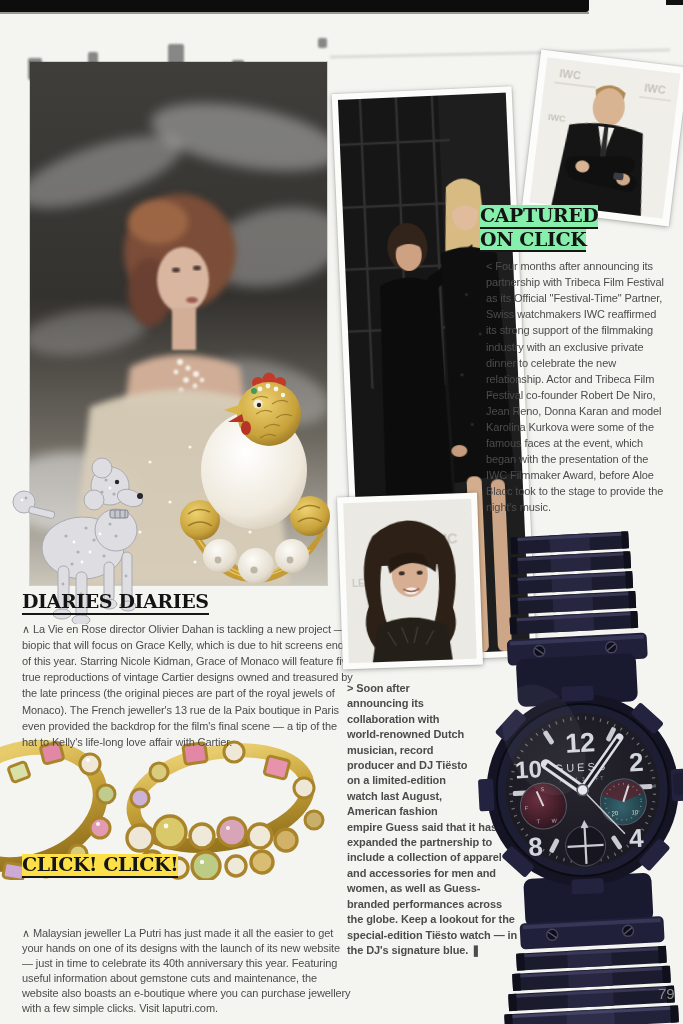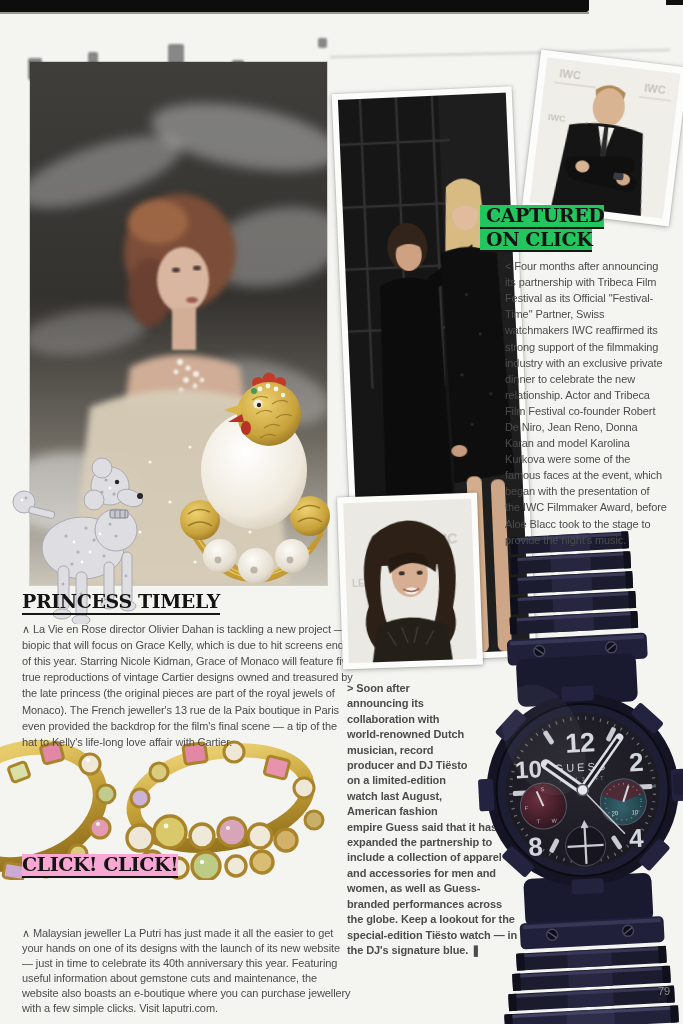--- a/index.html
+++ b/index.html
@@ -35,30 +35,30 @@
   .art{position:absolute;}
   .art h2{
     margin:0;font-family:"DejaVu Serif","Liberation Serif",serif;
     font-weight:700;font-size:19px;line-height:1.08;letter-spacing:-.4px;color:#141414;
   }
   .art h2 .hl{display:inline-block;border-bottom:2.5px solid #161616;padding-bottom:1px;}
   .art p{margin:6px 0 0 0;font-size:11px;line-height:16.2px;color:#4c4c4c;letter-spacing:-.1px;}
 
   .sec-princess{left:22px;top:591px;width:332px;z-index:4;}
   .sec-captured{left:486px;top:205px;width:181px;z-index:6;}
-  .sec-captured h2 .hl{background:#22c55e;margin-left:-6px;padding-left:6px;}
-  .sec-captured p{line-height:16.1px;margin-left:19px;}
+  .sec-captured h2 .hl{background:#86efac;margin-left:-6px;padding-left:0;}
+  .sec-captured p{line-height:16.1px;}
   .sec-timely{left:347px;top:675px;width:172px;z-index:2;}
   .sec-timely p{line-height:15.4px;font-weight:bold;}
   .tb-spacer{float:right;width:48px;height:126px;}
   .sec-click{left:22px;top:854px;width:330px;z-index:4;}
-  .sec-click h2 .hl{background:#f9a8d4;}
+  .sec-click h2 .hl{background:#fde047;}
   .sec-click p{line-height:15.0px;margin-top:48px;}
 
-  .pagenum{position:absolute;left:658px;top:985px;font-size:11px;color:#8b8b89;z-index:7;}
+  .pagenum{position:absolute;left:658px;top:985px;font-size:15px;color:#8b8b89;z-index:7;}
 </style>
 </head>
 <body>
 
 <div class="page">
 
   <div class="topbar"></div>
   <div class="topbar-hairline"></div>
   <div class="corner-mark"></div>
   <span class="smudge" style="left:28px;top:58px;width:14px;height:22px;"></span>
@@ -259,21 +259,21 @@
       <circle cx="82" cy="21" r="3" fill="#3f9b5f"></circle>
       <path d="M70,34 L52,40 L70,46 Z" fill="#d8b64a"></path>
       <path d="M70,44 L56,52 L72,52 Z" fill="#b83325"></path>
       <circle cx="86" cy="34" r="4.6" fill="#f4efe2"></circle>
       <circle cx="87" cy="35" r="2.2" fill="#2a2420"></circle>
       <ellipse cx="74" cy="58" rx="5" ry="7" fill="#b83325"></ellipse>
     </svg>
   </div>
 
   <section class="art sec-princess">
-    <h2><span class="hl">PRINCESS TIMELY</span></h2>
+    <h2><span class="hl">DIARIES DIARIES</span></h2>
     <p><span>∧ La Vie en Rose director Olivier Dahan is tackling a new project — a biopic that will focus on Grace Kelly, which is due to hit screens end of this year. Starring Nicole Kidman, Grace of Monaco will feature five true reproductions of vintage Cartier designs owned and treasured by the late princess (the original pieces are part of the royal jewels of Monaco). The French jeweller's 13 rue de la Paix boutique in Paris even provided the backdrop for the film's final scene — a tip of the hat to Kelly's life-long love affair with Cartier.</span></p>
   </section>
 
   <div class="bracelets">
     <svg width="340" height="144" viewBox="0 0 340 144">
       <defs>
         <linearGradient id="gband" x1="0" y1="0" x2="0" y2="1">
           <stop offset="0" stop-color="#e8cc6c"></stop>
             <stop offset="0.5" stop-color="#c49f37"></stop>
             <stop offset="1" stop-color="#96751f"></stop>

